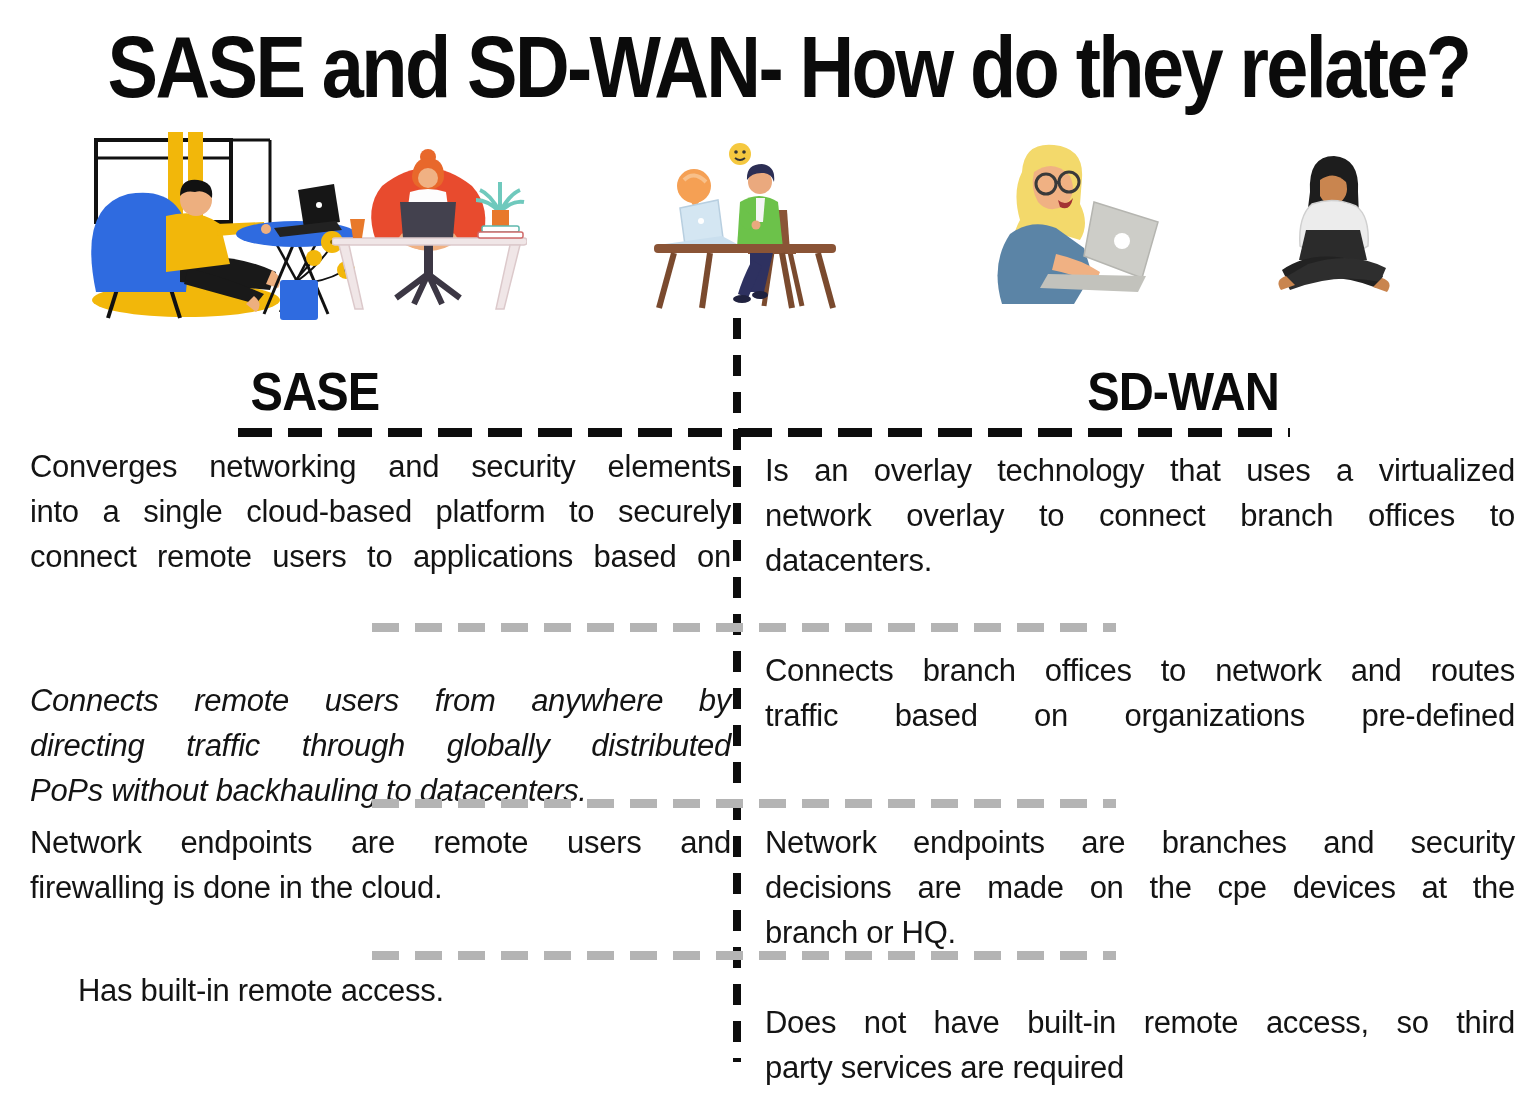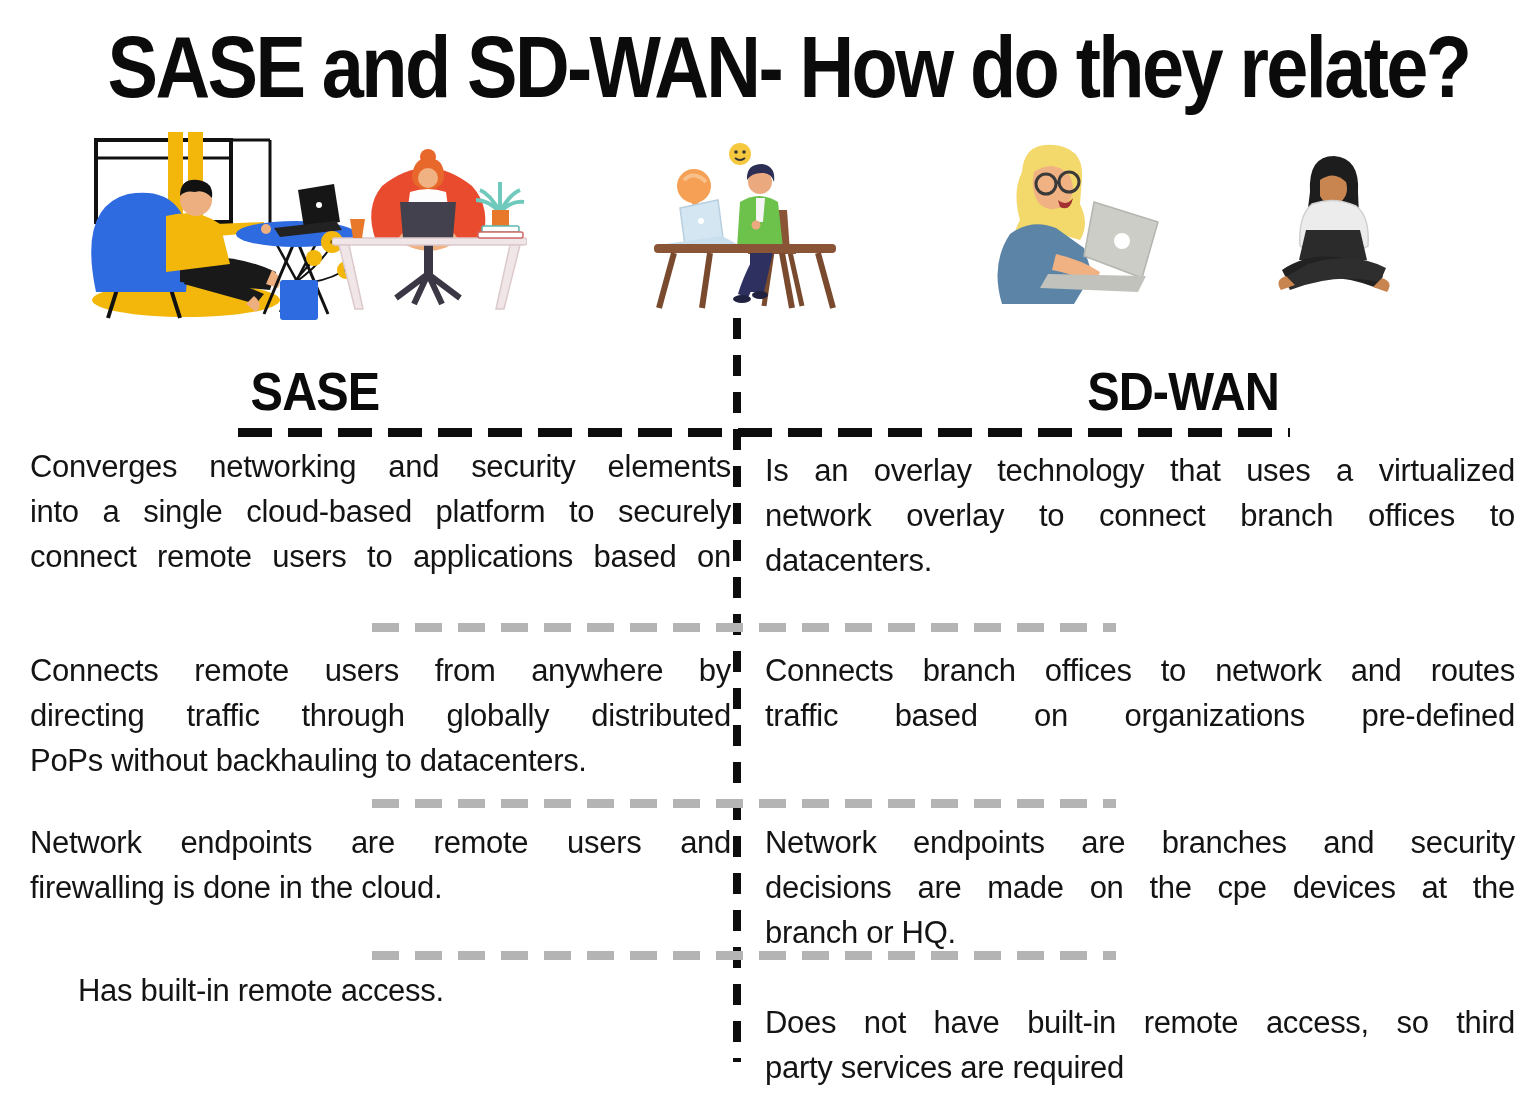--- a/index.html
+++ b/index.html
@@ -201,21 +201,21 @@
       <div class="tline">into a single cloud-based platform to securely</div>
       <div class="tline">connect remote users to applications based on</div>
     </section>
   <section class="cell right" style="top:448px;">
       <div class="tline">Is an overlay technology that uses a virtualized</div>
       <div class="tline">network overlay to connect branch offices to</div>
       <div class="tline last">datacenters.</div>
     </section>
   <div class="sep" style="top:623px;"></div>
 
-  <section class="cell left" style="top:648px;">
+  <section class="cell left" style="top:678px;font-style:italic;">
       <div class="tline">Connects remote users from anywhere by</div>
       <div class="tline">directing traffic through globally distributed</div>
       <div class="tline last">PoPs without backhauling to datacenters.</div>
     </section>
   <section class="cell right" style="top:648px;">
       <div class="tline">Connects branch offices to network and routes</div>
       <div class="tline">traffic based on organizations pre-defined</div>
     </section>
   <div class="sep" style="top:799px;"></div>
 

